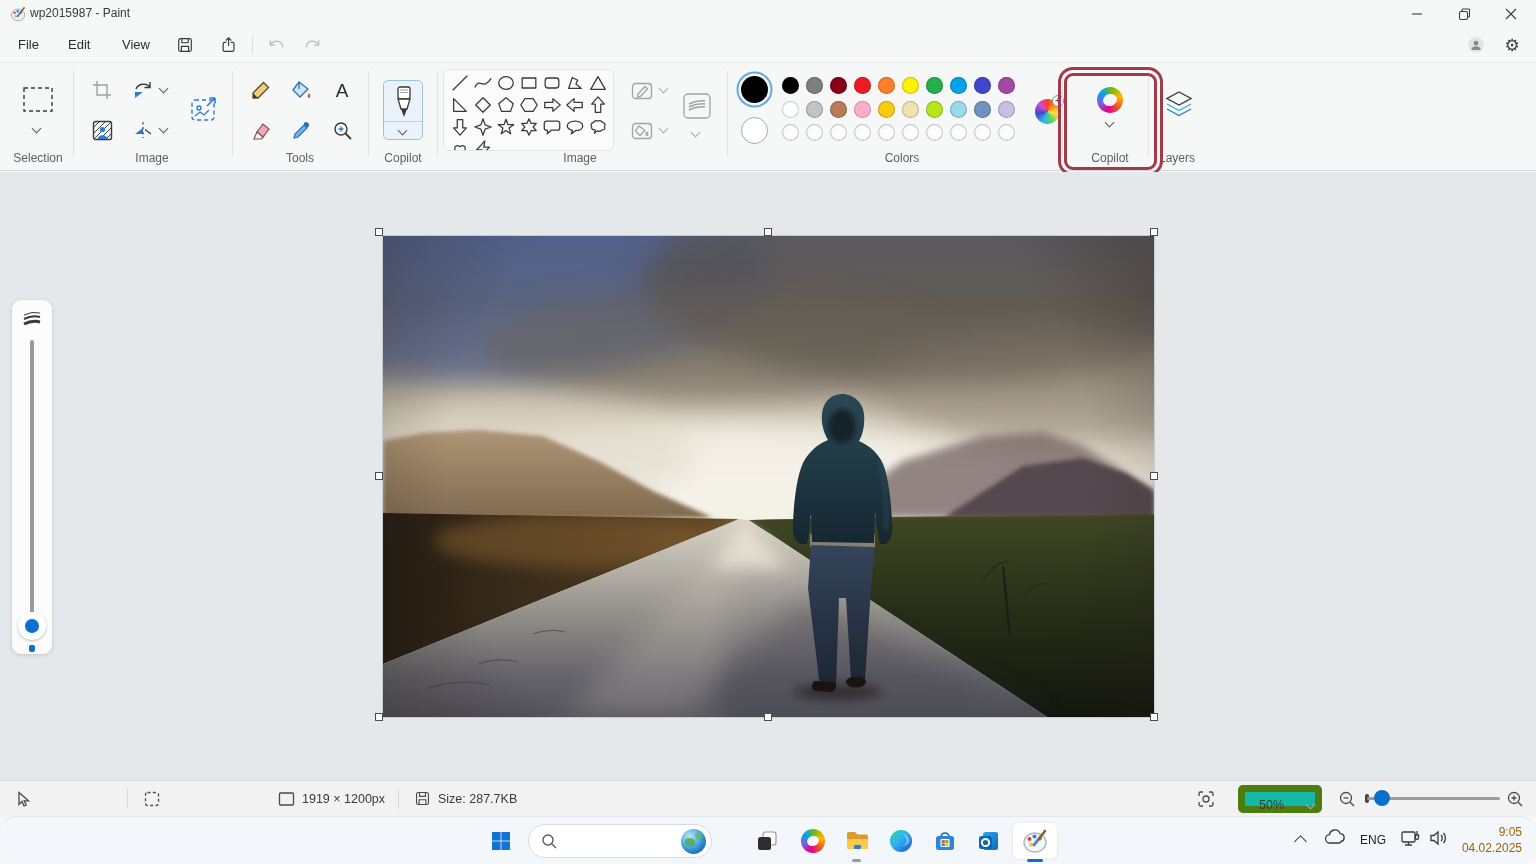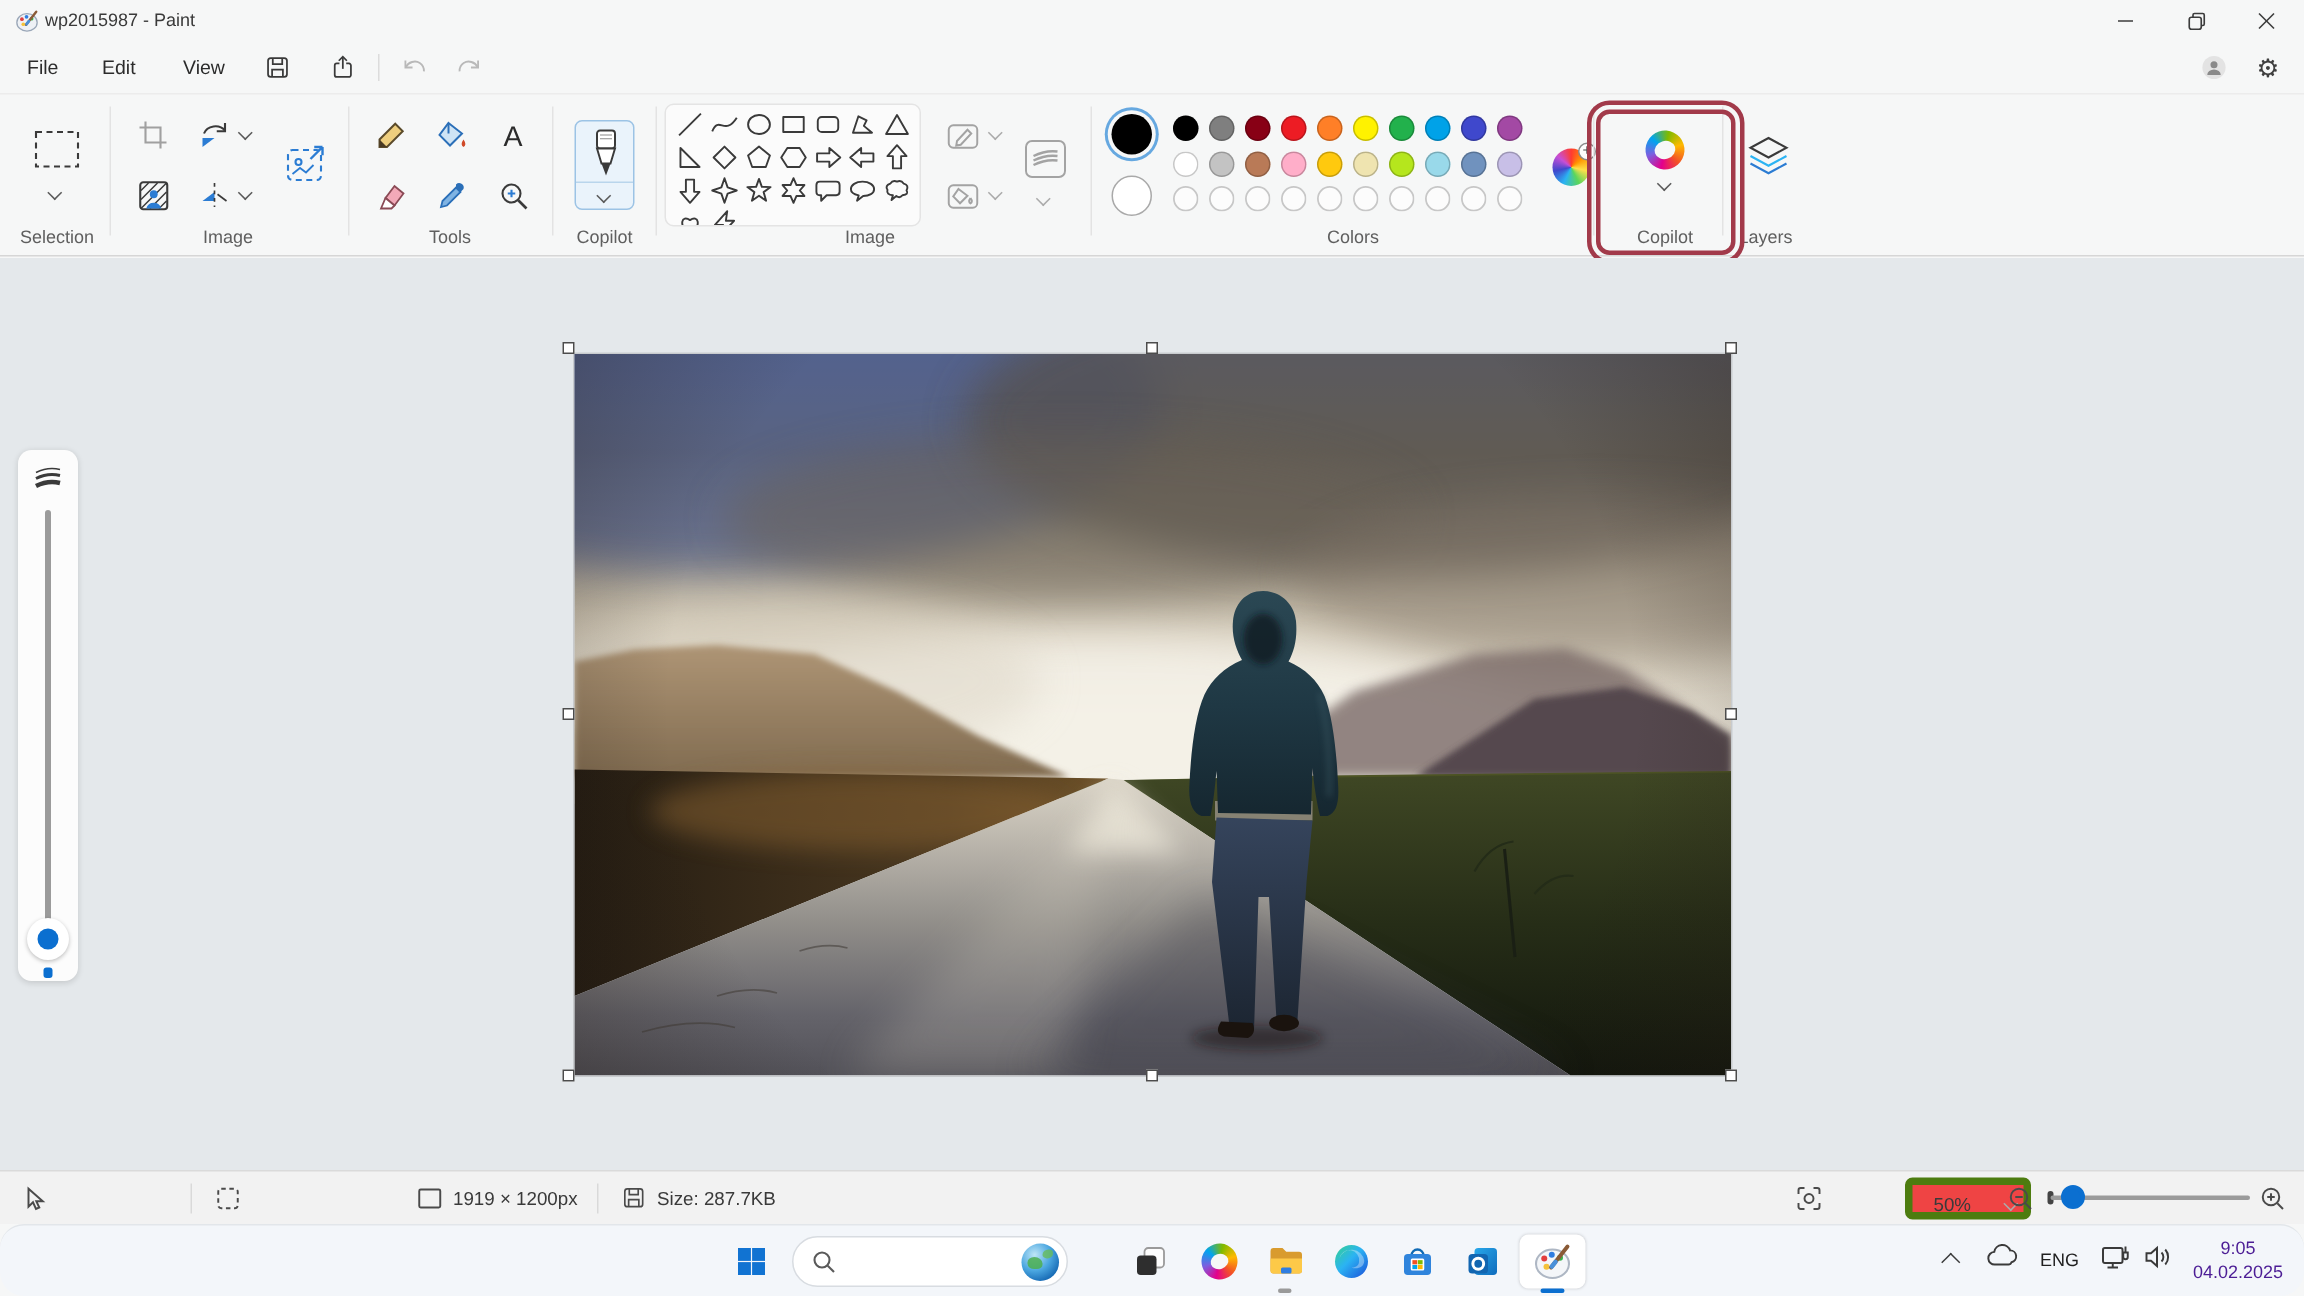--- a/index.html
+++ b/index.html
@@ -66,33 +66,33 @@
   #thickness-thumb::after { content:''; position:absolute; left:7px; top:7px; width:14px; height:14px; border-radius:50%; background:#0b6fd0; }
   #thickness-tick { position:absolute; left:17px; top:345px; width:6px; height:7px; border-radius:2px; background:#0b6fd0; }
 
   #paint-canvas { position:absolute; left:383px; top:64px; width:771px; height:481px; box-shadow:0 0 0 1px rgba(0,0,0,.12); }
   .handle { position:absolute; width:8px; height:8px; background:#fff; border:1.5px solid #4c4c4c; }
 
   
   #statusbar { position:absolute; left:0; top:780px; width:1536px; height:36px; background:#f2f2f2; border-top:1px solid #dadada; font-size:12.5px; color:#3a3a3a; }
   #statusbar svg { stroke:#4a4a4a; fill:none; stroke-width:1.3; }
   .sb-sep { position:absolute; top:8px; width:1px; height:20px; background:#d9d9d9; }
-  #zoom-select { position:absolute; left:1270px; top:4px; width:84px; height:28px; background:#ef4444; border:5px solid #4d7c0f; border-radius:5px; font-size:12.5px; }
+  #zoom-select { position:absolute; left:1238px; top:4px; width:84px; height:28px; background:#14b8a6; border:7px solid #4d7c0f; border-radius:5px; font-size:12.5px; }
   #zoom-track { position:absolute; left:1367px; top:16px; width:133px; height:3px; border-radius:2px; background:#9b9b9b; }
   #zoom-thumb { position:absolute; left:1374px; top:9px; width:16px; height:16px; border-radius:50%; background:#0b6fd0; border:3px solid #0b6fd0; }
   #zoom-tick { position:absolute; left:1365px; top:13px; width:4px; height:9px; border-radius:2px; background:#444; }
 
   
   #taskbar { position:absolute; left:0; top:816px; width:1536px; height:48px; background:#f3f6fa; border-top:1px solid #e2e6ea;border-radius:16px; }
   .tb-btn { position:absolute; top:6px; width:38px; height:36px; border-radius:6px; display:flex; align-items:center; justify-content:center; }
   .tb-btn.active { background:#ffffff; box-shadow:0 0 2px rgba(0,0,0,.15); }
   .run-dash { position:absolute; bottom:2px; height:3px; border-radius:2px; }
   #search-pill { position:absolute; left:528px; top:7px; width:184px; height:34px; background:#fff; border:1px solid #d8dce1; border-radius:17px; }
   .tray-txt { font-size:12px; color:#1f1f1f; }
-  #clock { position:absolute; right:14px; top:8px; text-align:center; font-size:12px; line-height:1.3; color:#4c1d95; }
+  #clock { position:absolute; right:14px; top:8px; text-align:right; font-size:12px; line-height:1.3; color:#a16207; }
   .tray-ic { position:absolute; top:12px; }
   .tray-ic svg { stroke:#3a3a3a; fill:none; stroke-width:1.3; }
 </style>
 </head>
 <body>
 
 <div id="root">
 
   <div id="titlebar">
     <svg class="abs" style="left:10px;top:6px" width="16" height="16" viewBox="0 0 26 26">

